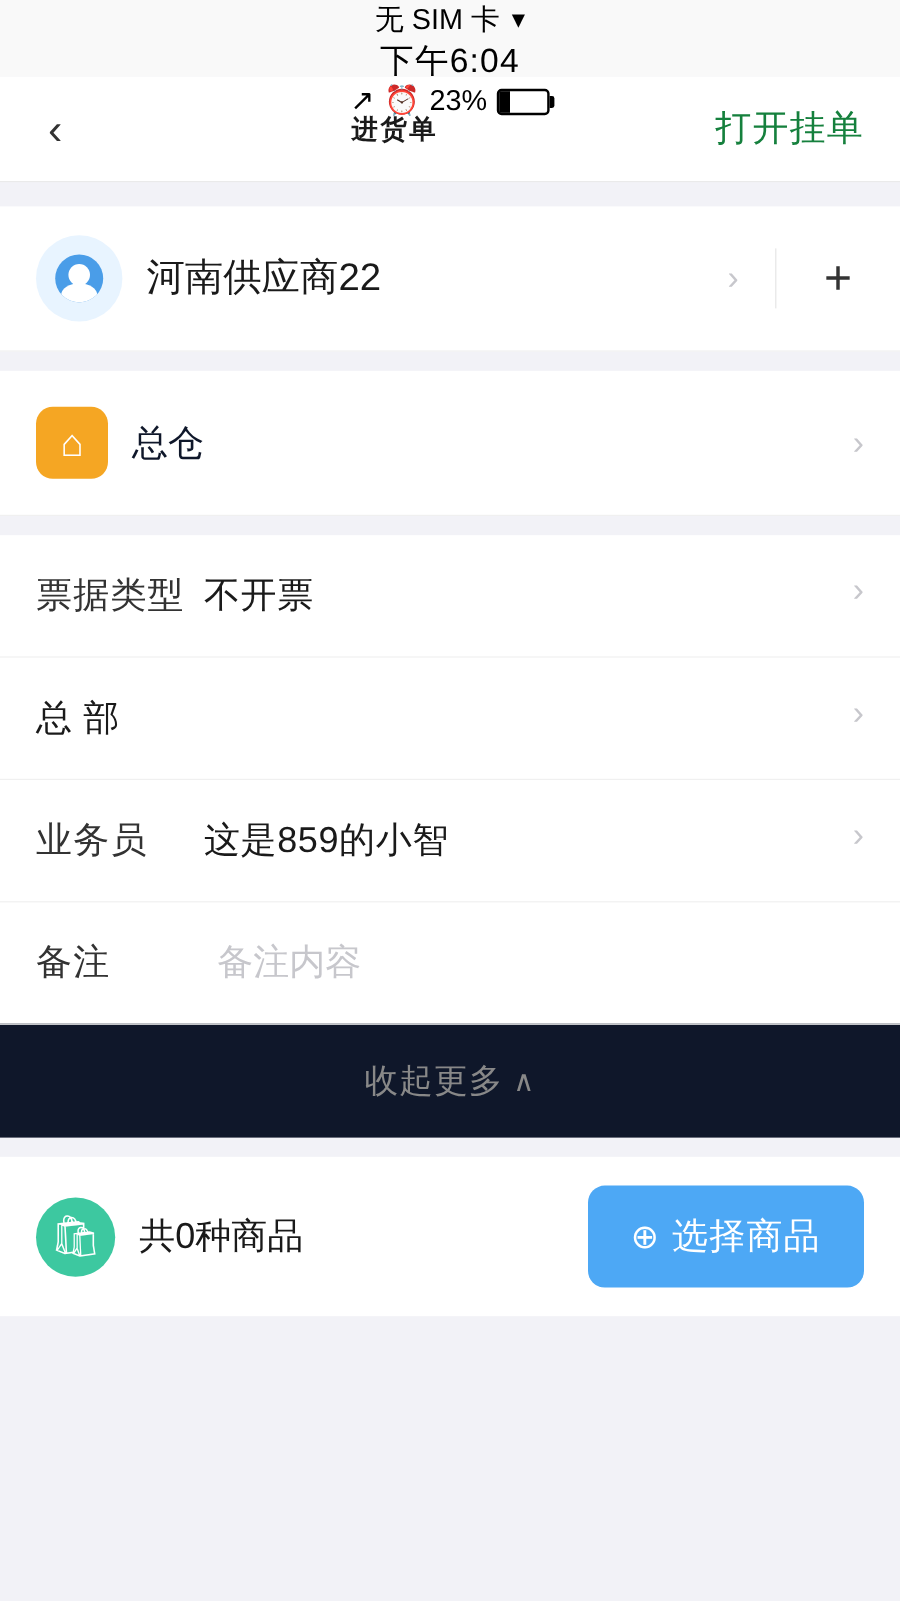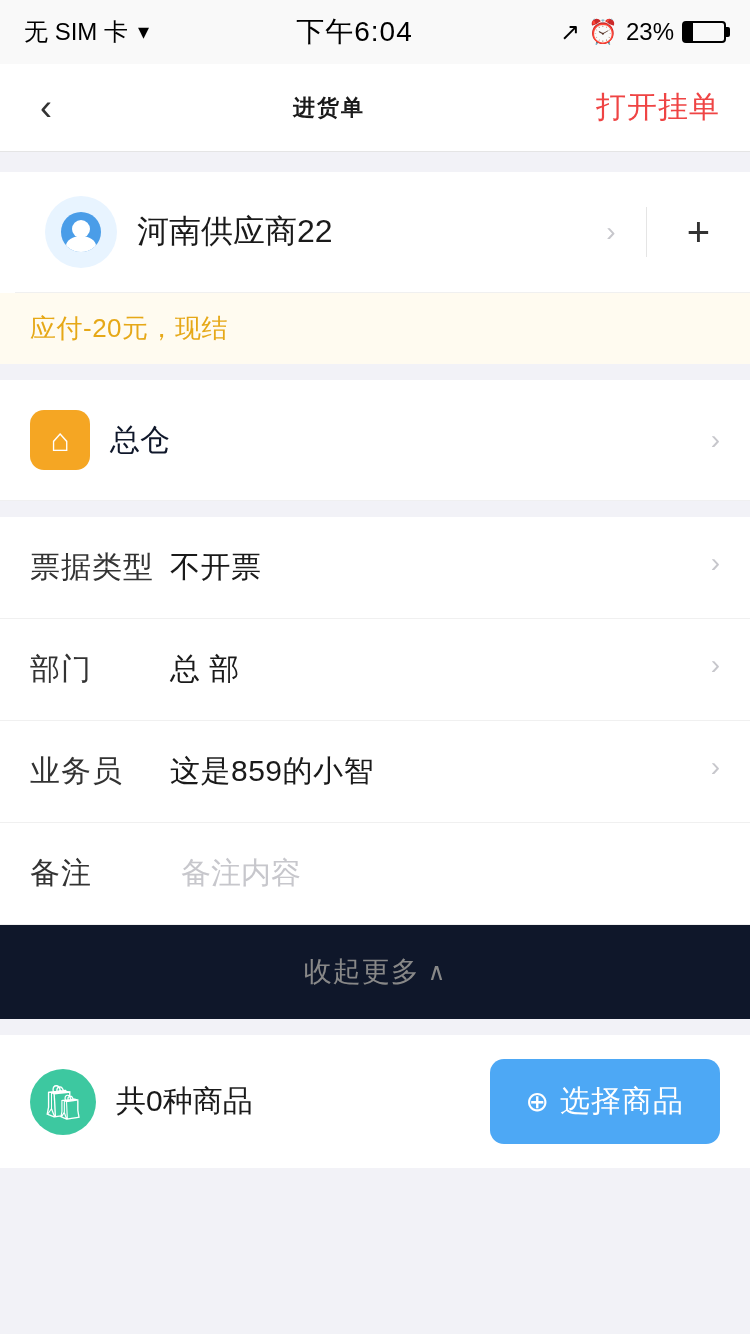--- a/index.html
+++ b/index.html
@@ -16,20 +16,21 @@
     .status-bar {
       width: 750px;
       height: 64px;
       background: #f9f9f9;
       display: flex;
       align-items: center;
       justify-content: space-between;
       padding: 0 24px;
       font-size: 24px;
       color: #000;
+      flex-direction: column;
     }
     .status-bar-left {
       display: flex;
       align-items: center;
       gap: 10px;
       font-size: 24px;
     }
     .status-bar-center {
       font-size: 28px;
       font-weight: 500;
@@ -82,21 +83,21 @@
     }
     .nav-title {
       font-size: 22px;
       font-weight: 600;
       color: #1a1a1a;
       letter-spacing: 2px;
       text-align: center;
     }
     .nav-action {
       font-size: 30px;
-      color: #ef4444;
+      color: #15803d;
       cursor: pointer;
       letter-spacing: 1px;
     }
 
     
     .section-gap {
       height: 20px;
       background: #f2f2f7;
     }
 
@@ -106,21 +107,20 @@
       margin-bottom: 0;
     }
 
     
     .supplier-row {
       display: flex;
       align-items: center;
       padding: 24px 30px;
       border-bottom: 1px solid #f0f0f0;
       position: relative;
-      margin-left: 15px;
     }
     .supplier-avatar {
       width: 72px;
       height: 72px;
       border-radius: 50%;
       background: #e8f4ff;
       display: flex;
       align-items: center;
       justify-content: center;
       margin-right: 20px;
@@ -360,21 +360,20 @@
   <div class="supplier-row">
     <div class="supplier-avatar">
       <div class="avatar-person"></div>
     </div>
     <span class="supplier-name">河南供应商22</span>
     <span class="supplier-arrow">›</span>
     <div class="supplier-divider"></div>
     <span class="supplier-add">+</span>
   </div>
 
-  <div class="balance-notice">应付-20元，现结</div>
 </div>
 
 <div class="mini-gap"></div>
 
 <div class="form-section">
   <div class="warehouse-row">
     <div class="form-icon-wrap">
       <span class="house-icon">⌂</span>
     </div>
     <span class="warehouse-name">总仓</span>
@@ -386,21 +385,20 @@
 
 <div class="form-section">
 
   <div class="form-row">
     <span class="form-row-label">票据类型</span>
     <span class="form-row-value">不开票</span>
     <span class="form-row-arrow">›</span>
   </div>
 
   <div class="form-row">
-    <span class="form-row-label">部门</span>
     <span class="form-row-value">总 部</span>
     <span class="form-row-arrow">›</span>
   </div>
 
   <div class="form-row">
     <span class="form-row-label">业务员</span>
     <span class="form-row-value">这是859的小智</span>
     <span class="form-row-arrow">›</span>
   </div>
 

